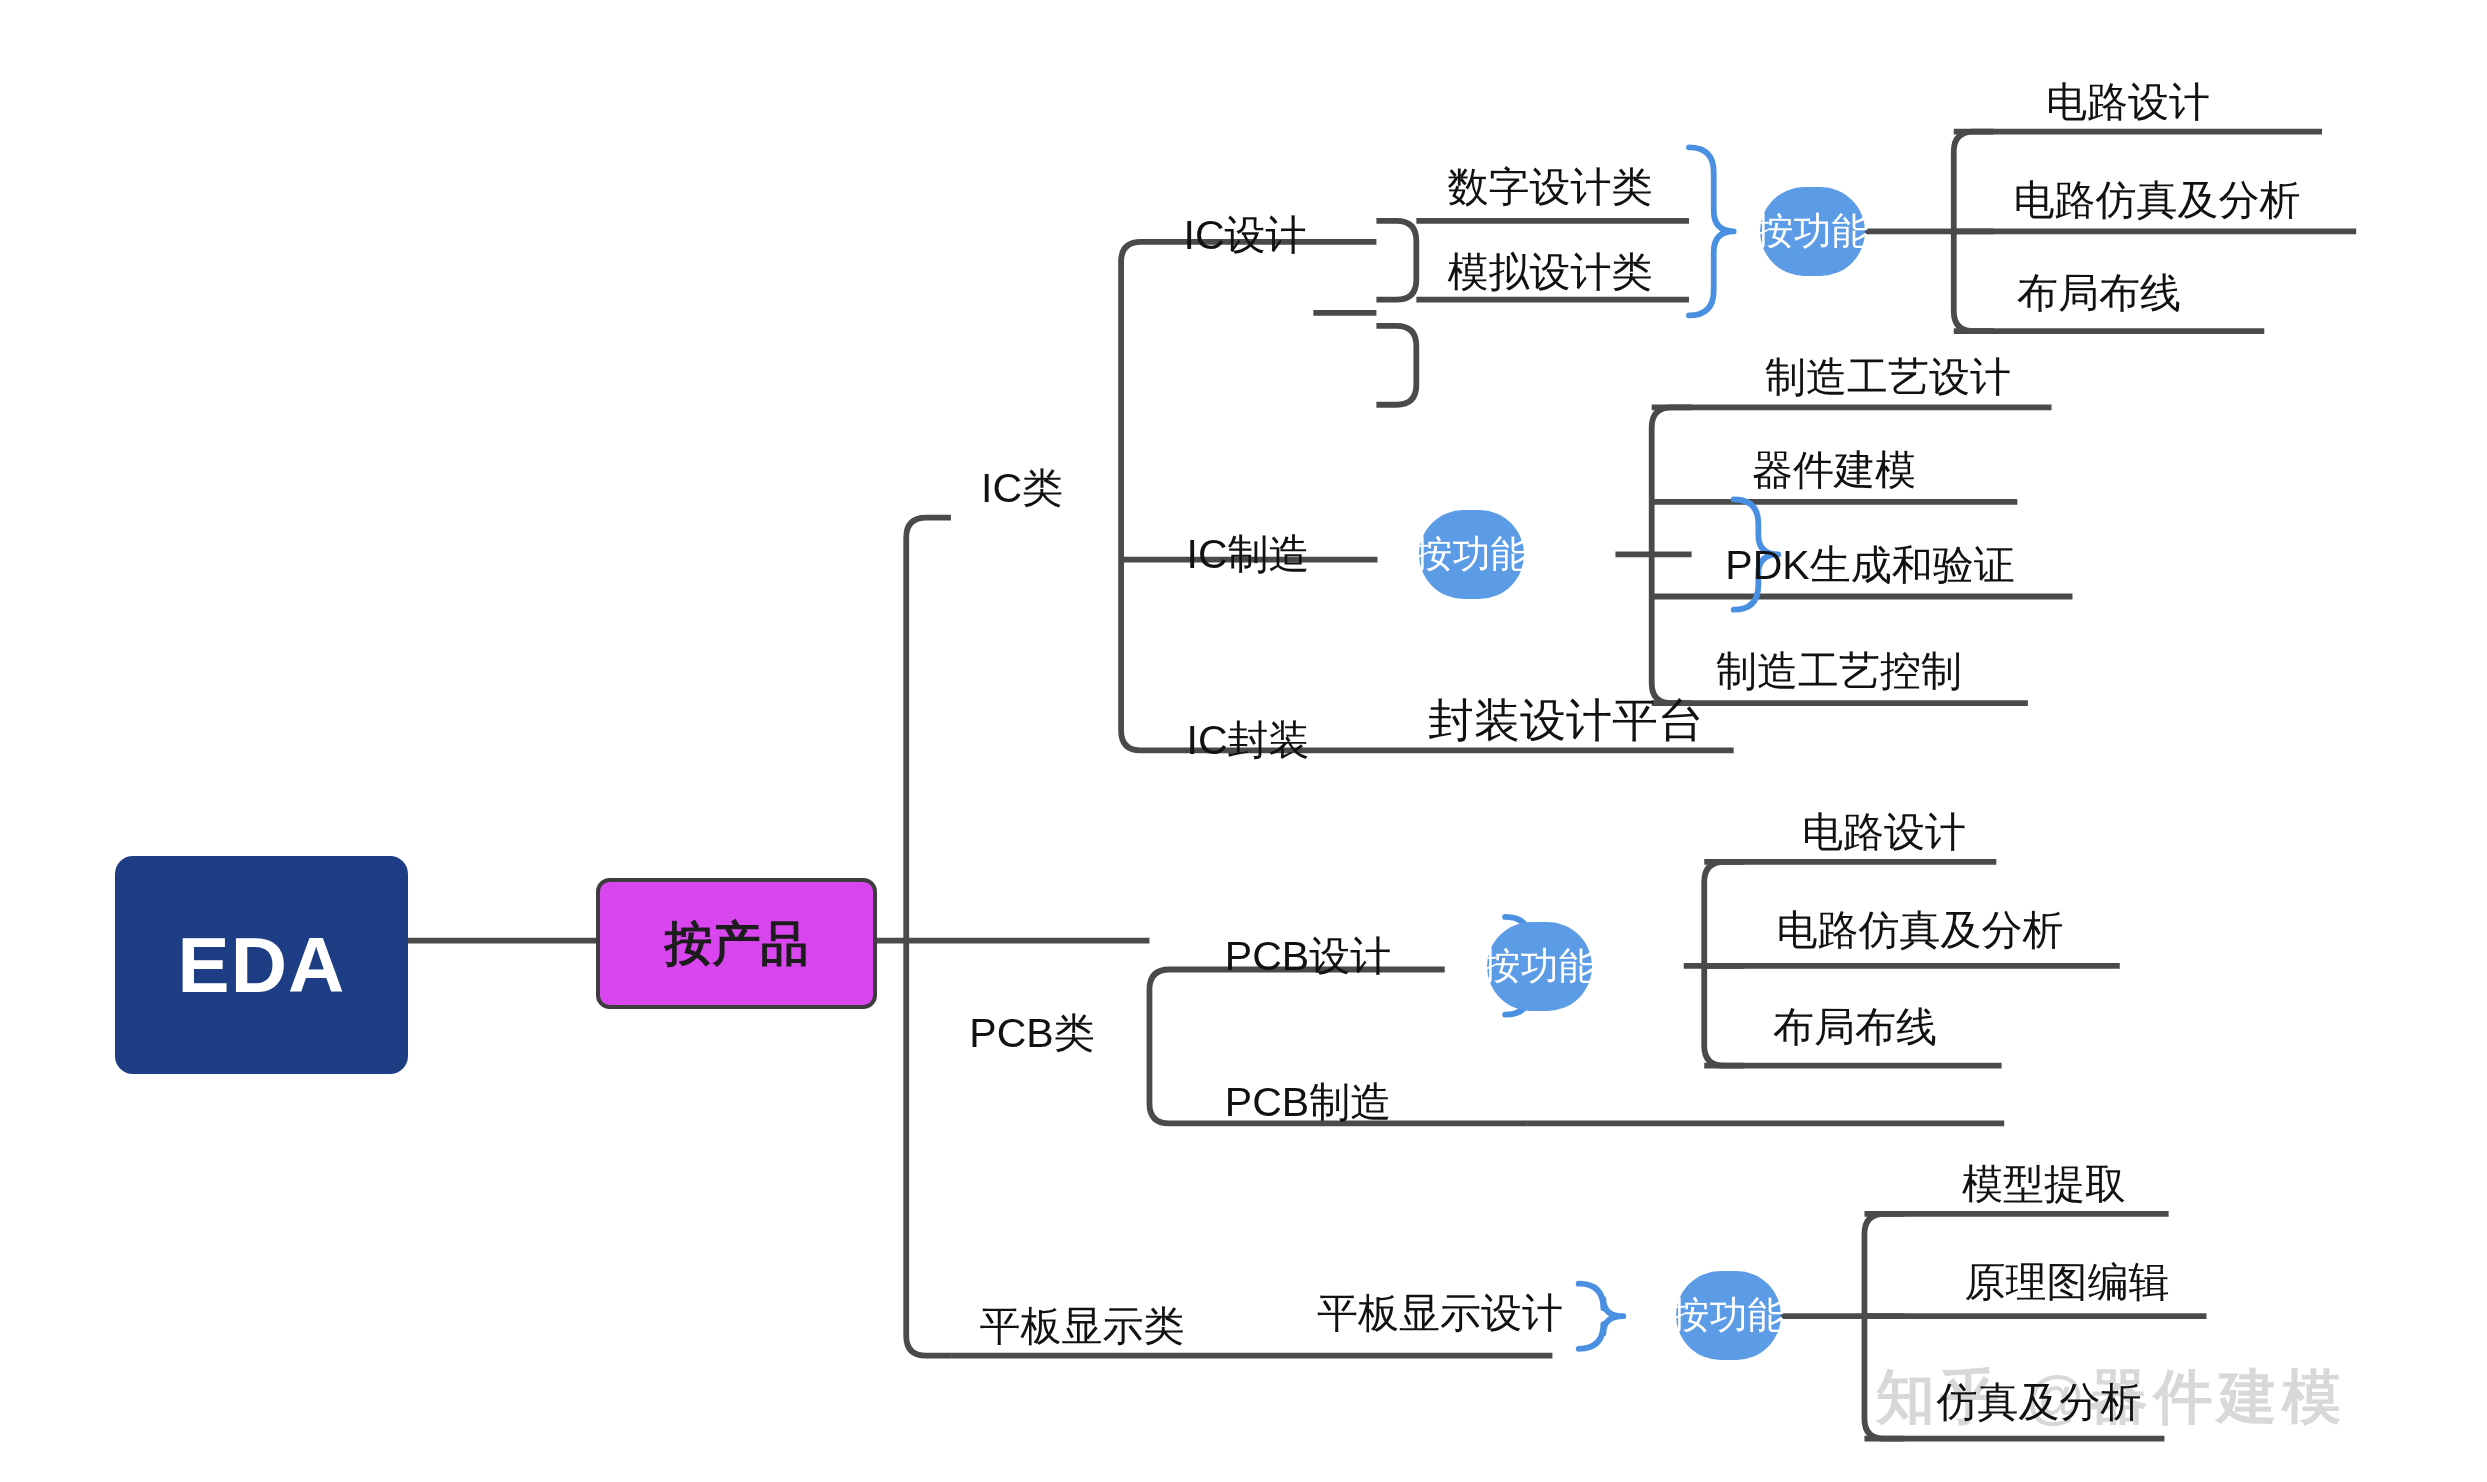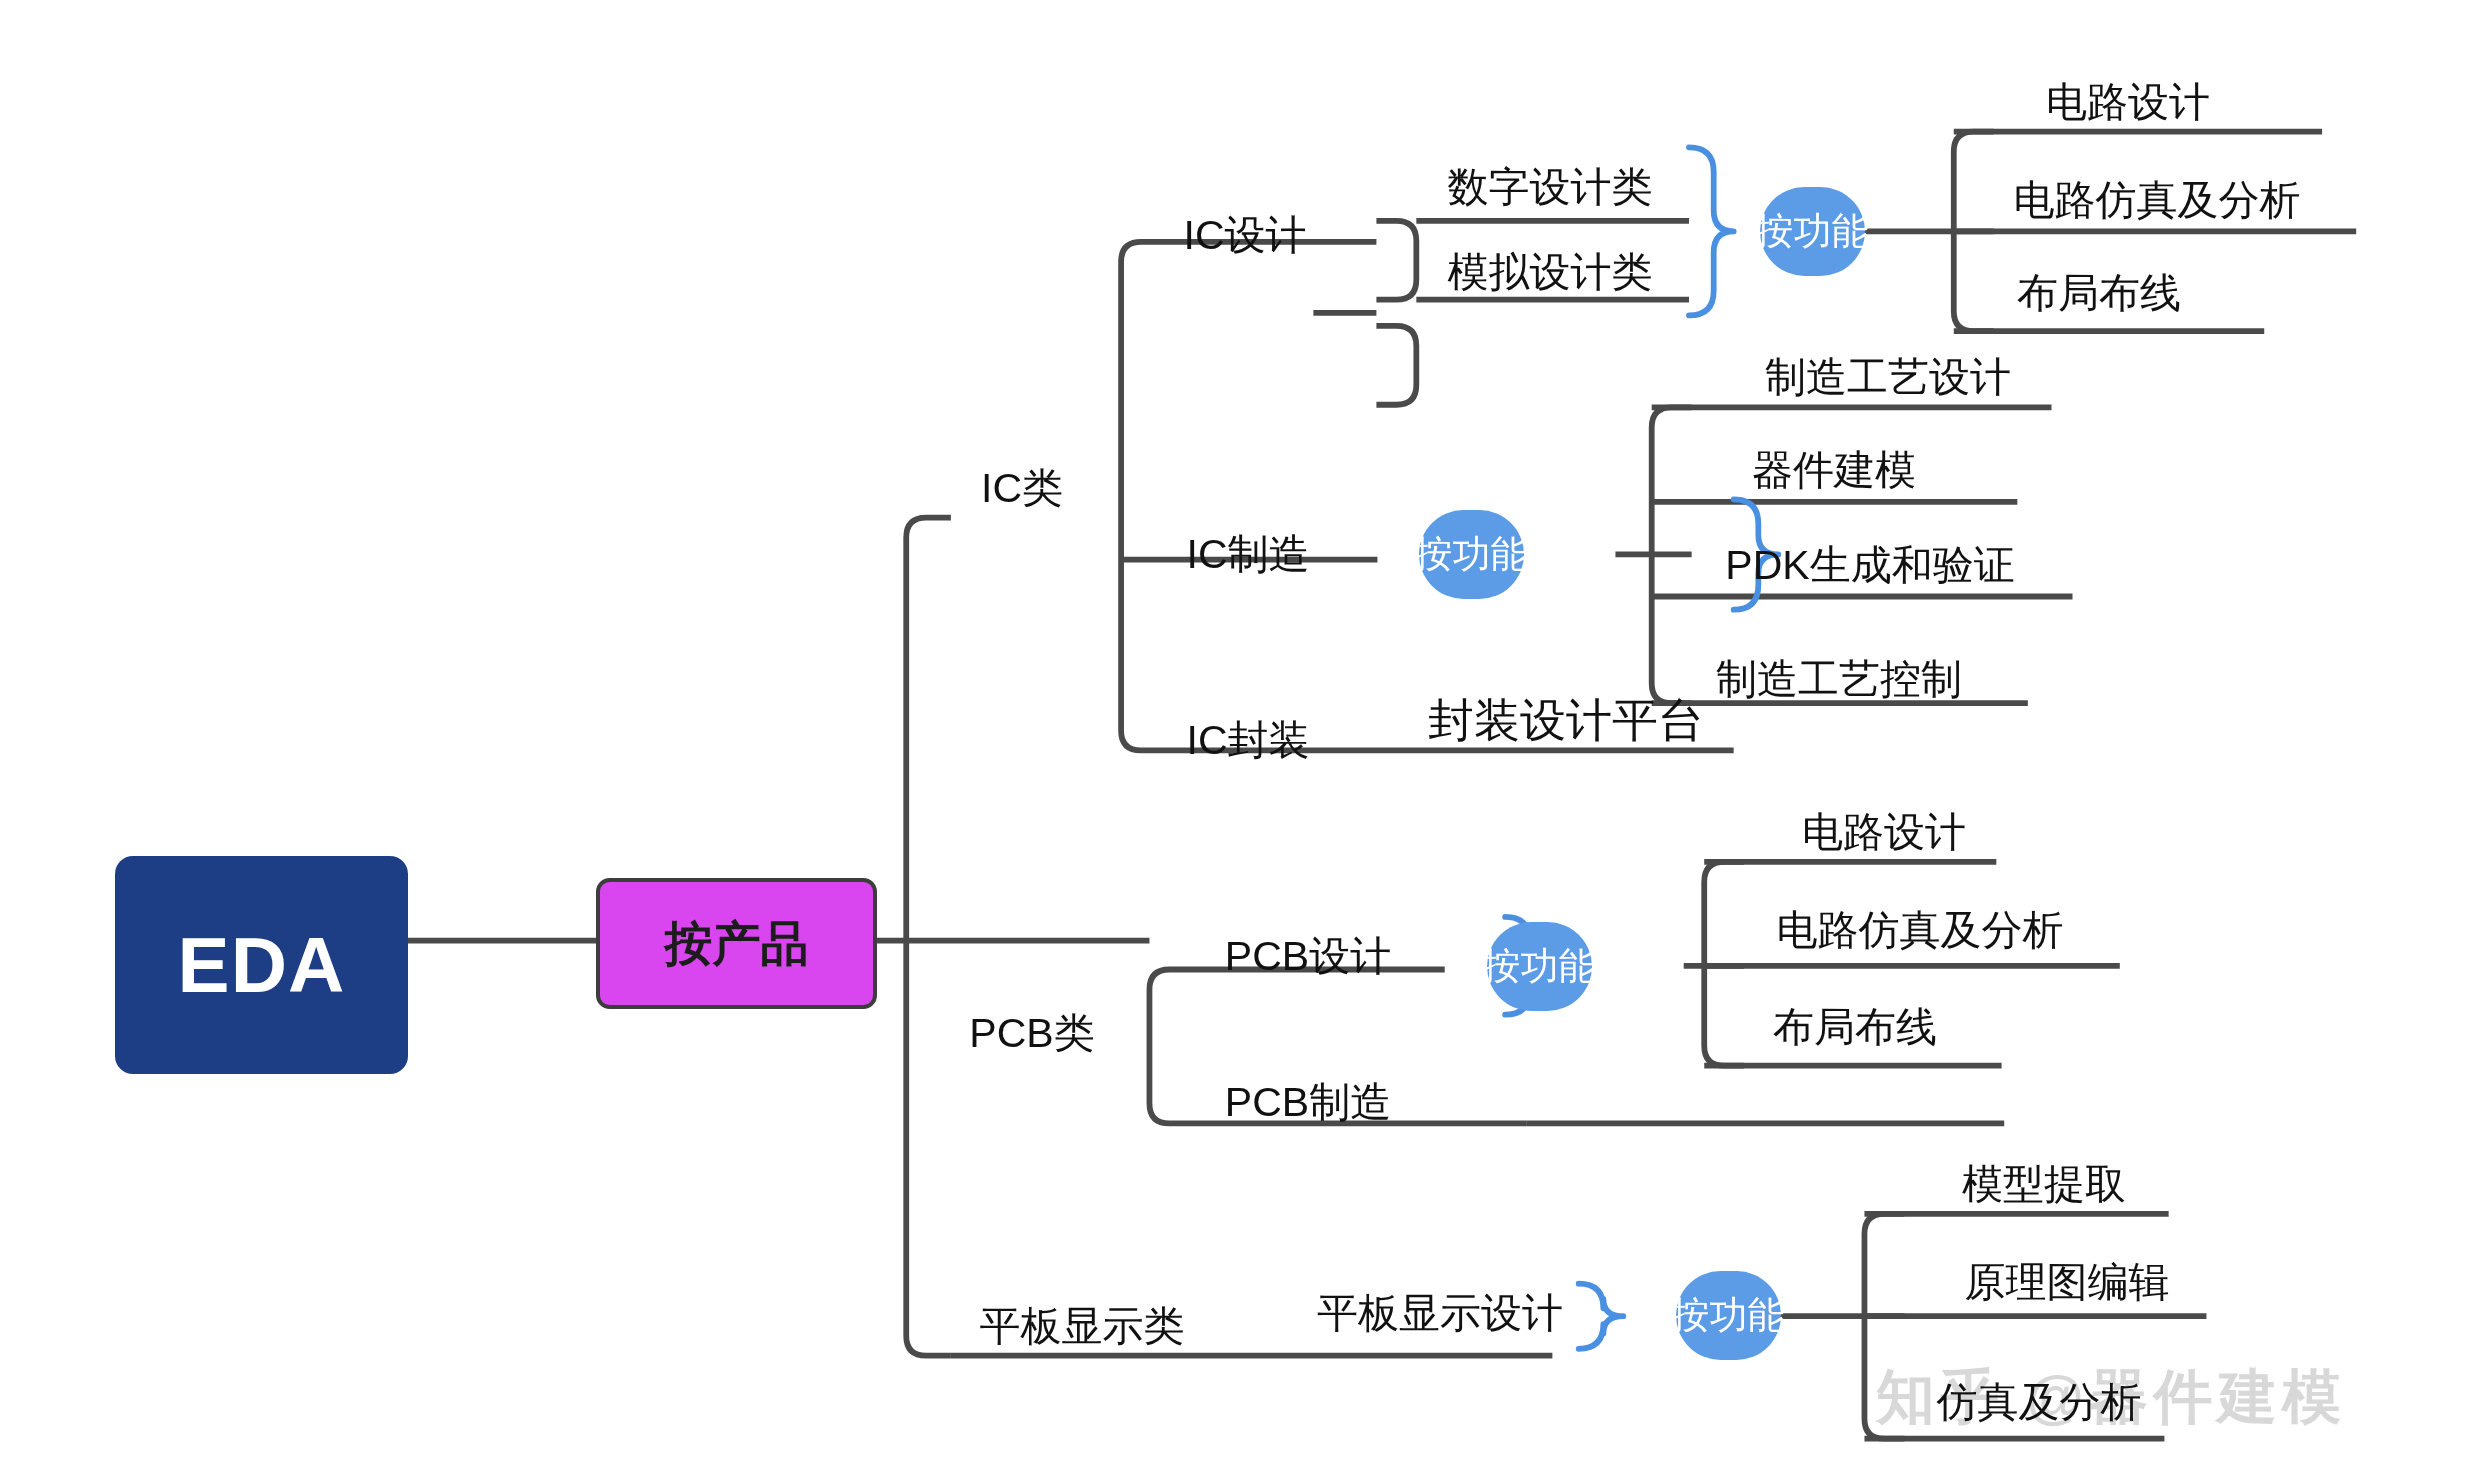--- a/index.html
+++ b/index.html
@@ -178,21 +178,21 @@
   <div class="node lbl center" style="left:2157px;top:200px;font-size:41px;">电路仿真及分析</div>
 
   <div class="node lbl center" style="left:2099px;top:293px;font-size:41px;">布局布线</div>
 
   <div class="node lbl center" style="left:1855px;top:377px;font-size:41px;margin-left:33px;">制造工艺设计</div>
 
   <div class="node lbl center" style="left:1834px;top:470px;font-size:41px;">器件建模</div>
 
   <div class="node lbl center" style="left:1870px;top:565px;font-size:41px;">PDK生成和验证</div>
 
-  <div class="node lbl center" style="left:1839px;top:671px;font-size:41px;margin-top:8px;">制造工艺控制</div>
+  <div class="node lbl center" style="left:1839px;top:671px;font-size:41px;">制造工艺控制</div>
 
   <div class="node lbl center" style="left:1884px;top:832px;font-size:41px;">电路设计</div>
 
   <div class="node lbl center" style="left:1920px;top:930px;font-size:41px;">电路仿真及分析</div>
 
   <div class="node lbl center" style="left:1855px;top:1027px;font-size:41px;">布局布线</div>
 
   <div class="node lbl center" style="left:2044px;top:1184px;font-size:41px;">模型提取</div>
 
   <div class="node lbl center" style="left:2067px;top:1282px;font-size:41px;">原理图编辑</div>

